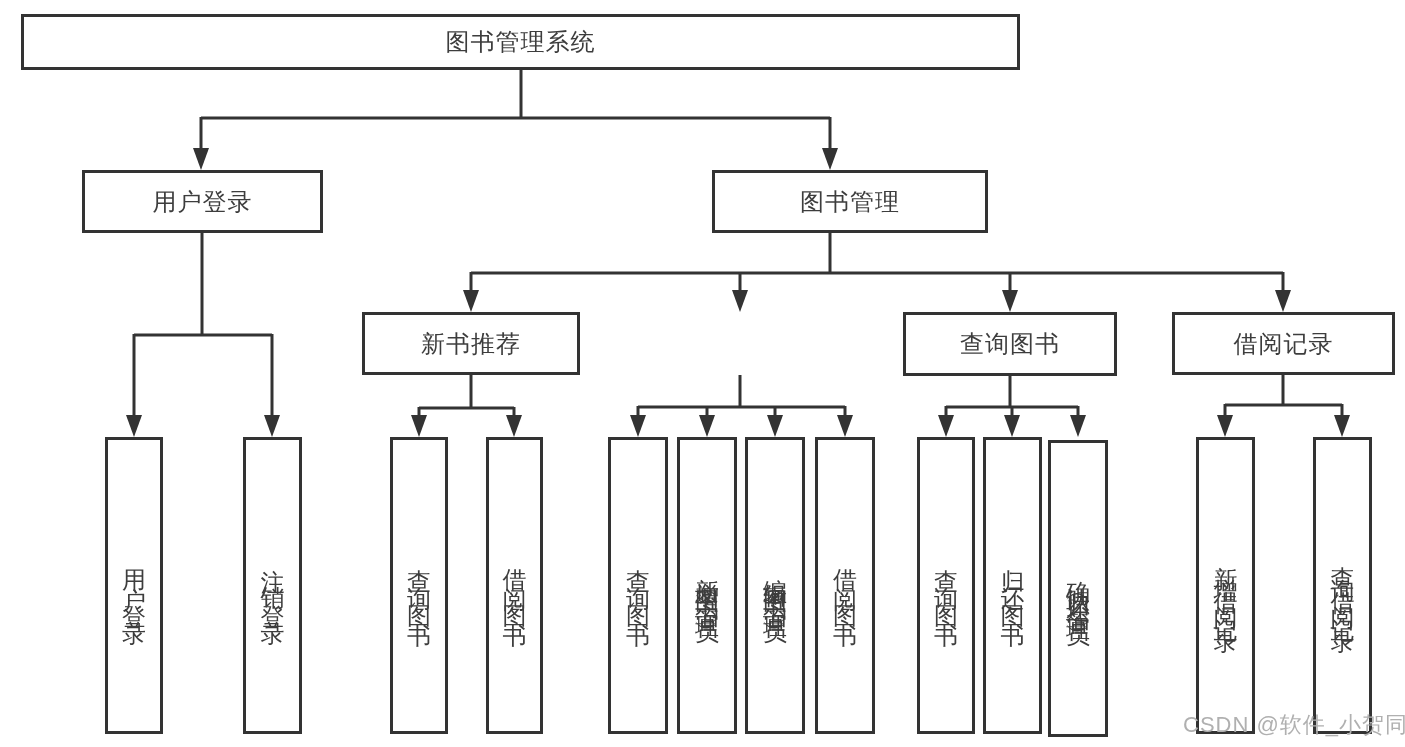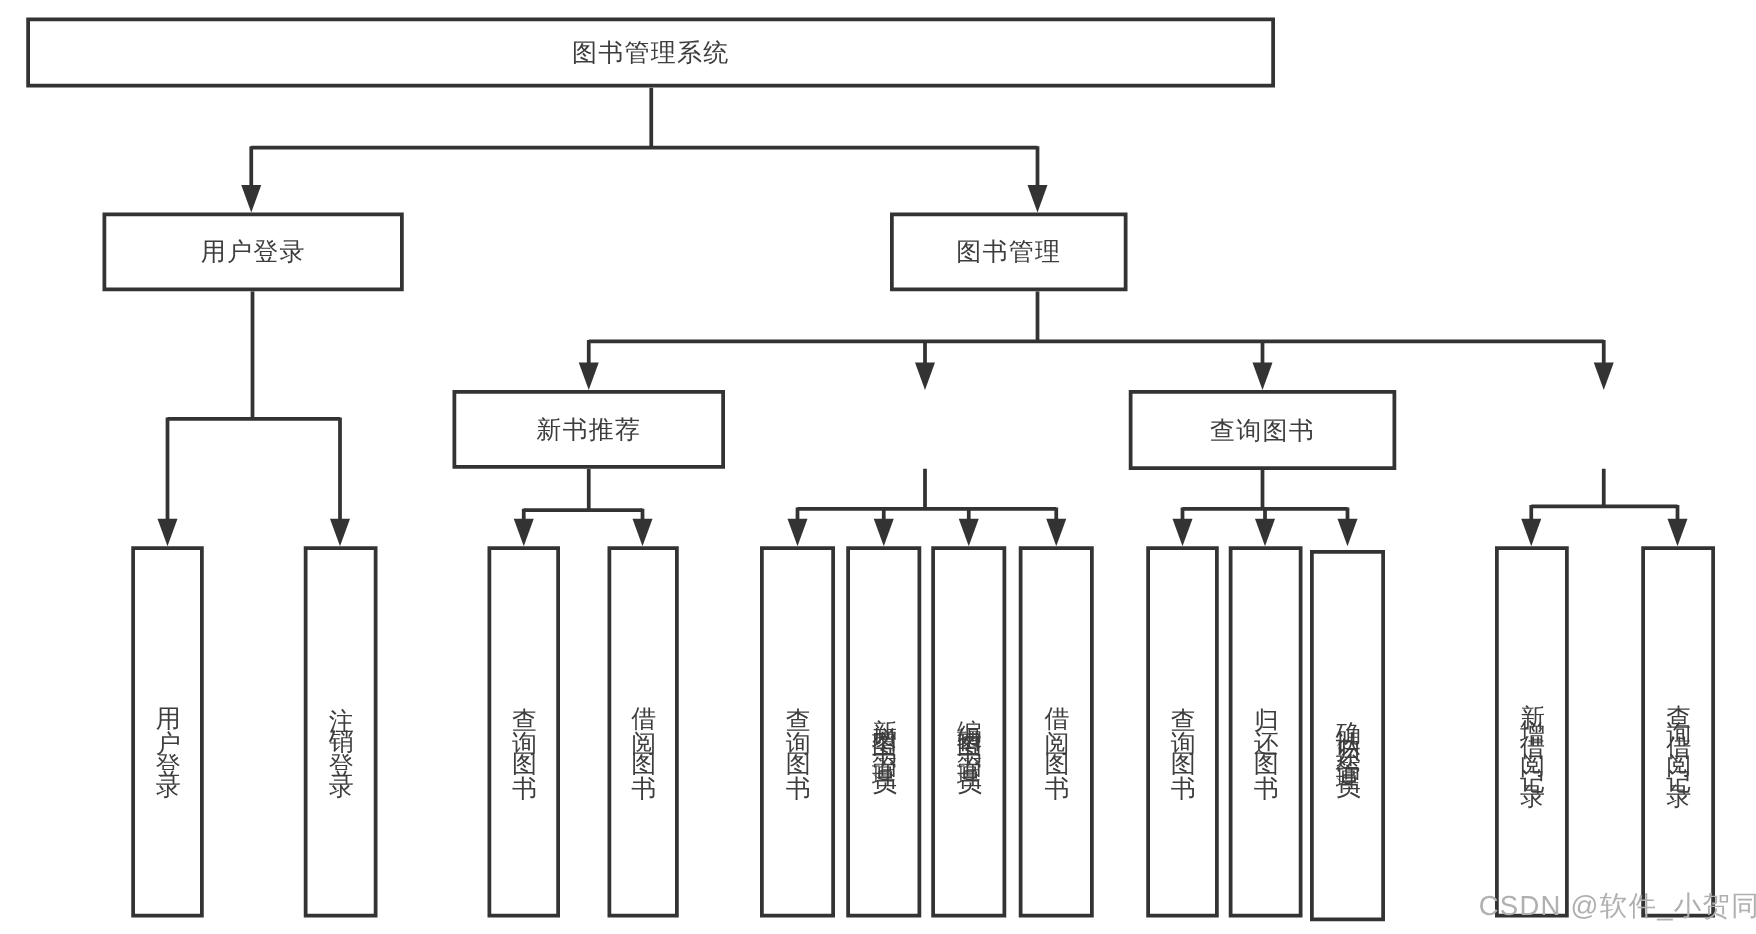--- a/index.html
+++ b/index.html
@@ -19,21 +19,21 @@
   .wires{position:absolute;left:0;top:0;width:1405px;height:747px;}
   .wires path{stroke:var(--line);stroke-width:3;fill:none;}
   .wires polygon{fill:var(--line);stroke:none;}
   .node{
     position:absolute;
     box-sizing:border-box;
     border:3px solid var(--line);
     background:#fff;
     display:flex;align-items:center;justify-content:center;
     color:var(--text);
-    font-size:20px;
+    font-size:24px;
     letter-spacing:1px;
     z-index:2;
   }
   .leaf{z-index:2;}
   .vtext{
     writing-mode:vertical-rl;
     text-orientation:mixed;
     line-height:1;
     white-space:nowrap;
   }
@@ -117,29 +117,32 @@
     <polygon points="1334,415 1350,415 1342,437"></polygon>
   </svg>
 
   <div class="node" style="left:21px;top:14px;width:999px;height:56px;">
     <span>图书管理系统</span>
   </div>
 
   <div class="node" style="left:82px;top:170px;width:241px;height:63px;">
     <span>用户登录</span>
   </div>
-  <div class="node" style="left:712px;top:170px;width:190px;height:63px;">
+  <div class="node" style="left:712px;top:170px;width:276px;height:63px;">
     <span>图书管理</span>
   </div>
 
   <div class="node" style="left:362px;top:312px;width:218px;height:63px;">
     <span>新书推荐</span>
   </div>
   <div class="node" style="left:903px;top:312px;width:214px;height:64px;">
     <span>查询图书</span>
+  </div>
+  <div class="node" style="left:1172px;top:312px;width:223px;height:63px;">
+    <span>借阅记录</span>
   </div>
 
   <div class="node leaf" style="left:105px;top:437px;width:58px;height:297px;">
     <span class="vtext chars-4">用户登录</span>
   </div>
   <div class="node leaf" style="left:243px;top:437px;width:59px;height:297px;">
     <span class="vtext chars-4">注销登录</span>
   </div>
 
   <div class="node leaf" style="left:390px;top:437px;width:58px;height:297px;">

